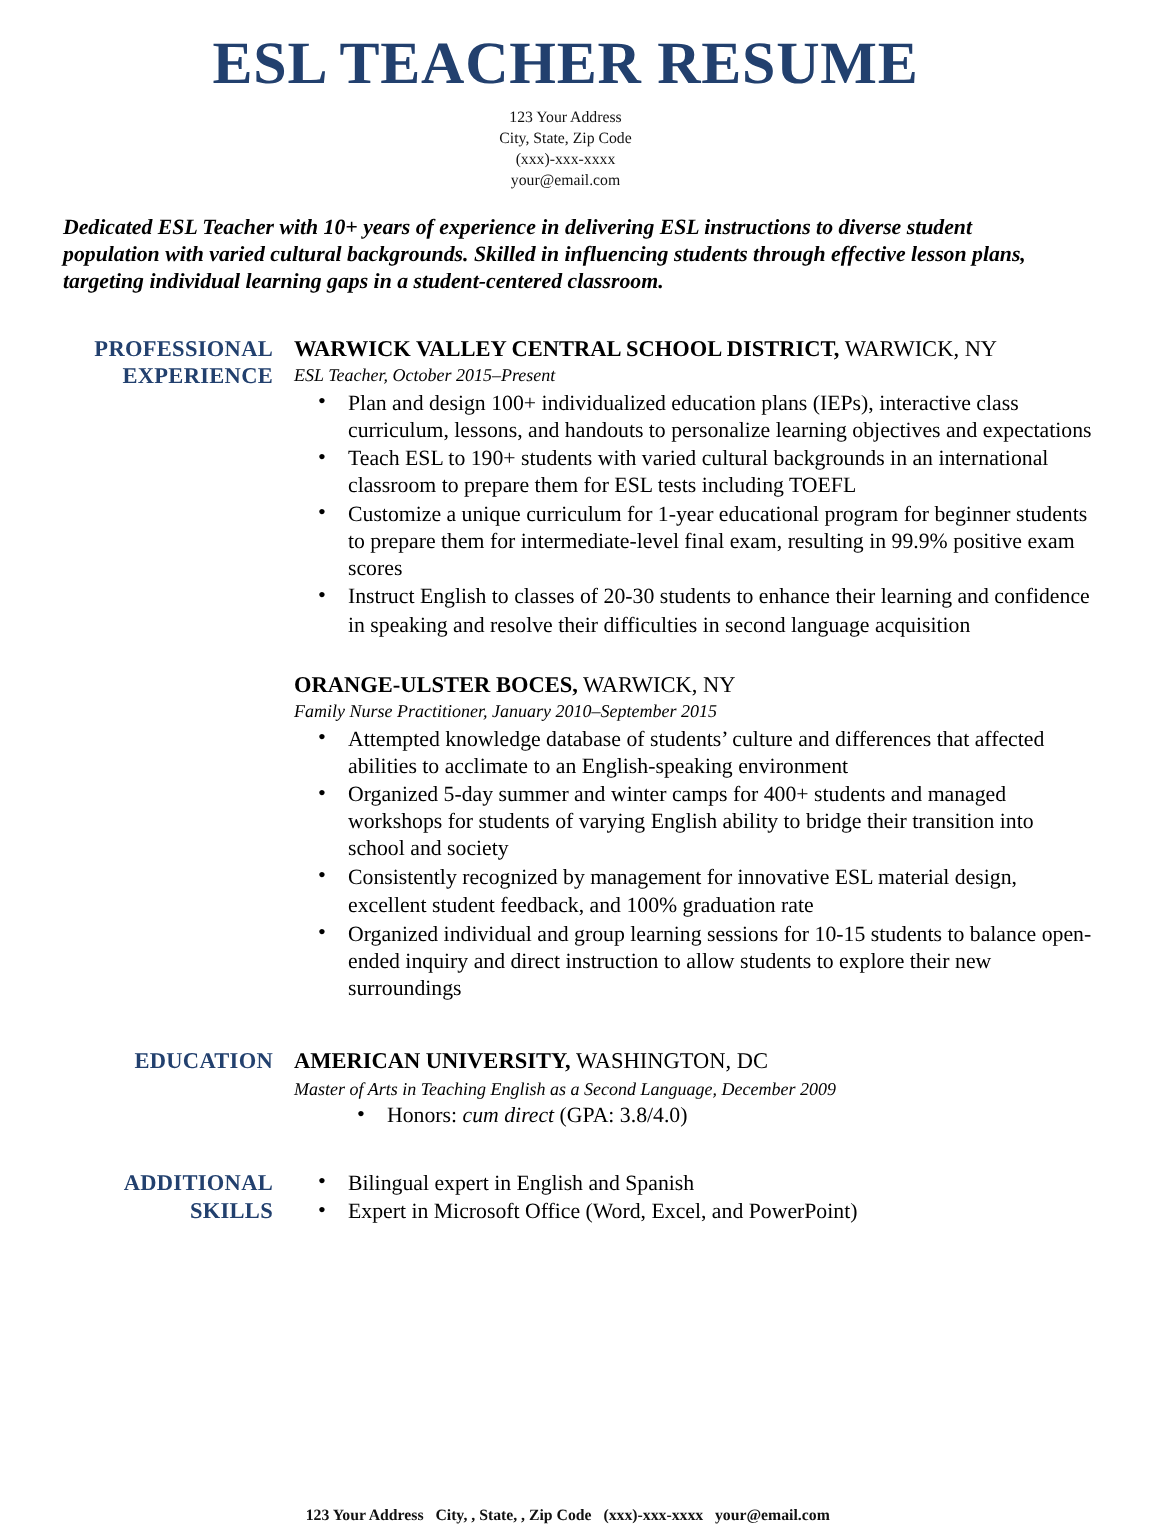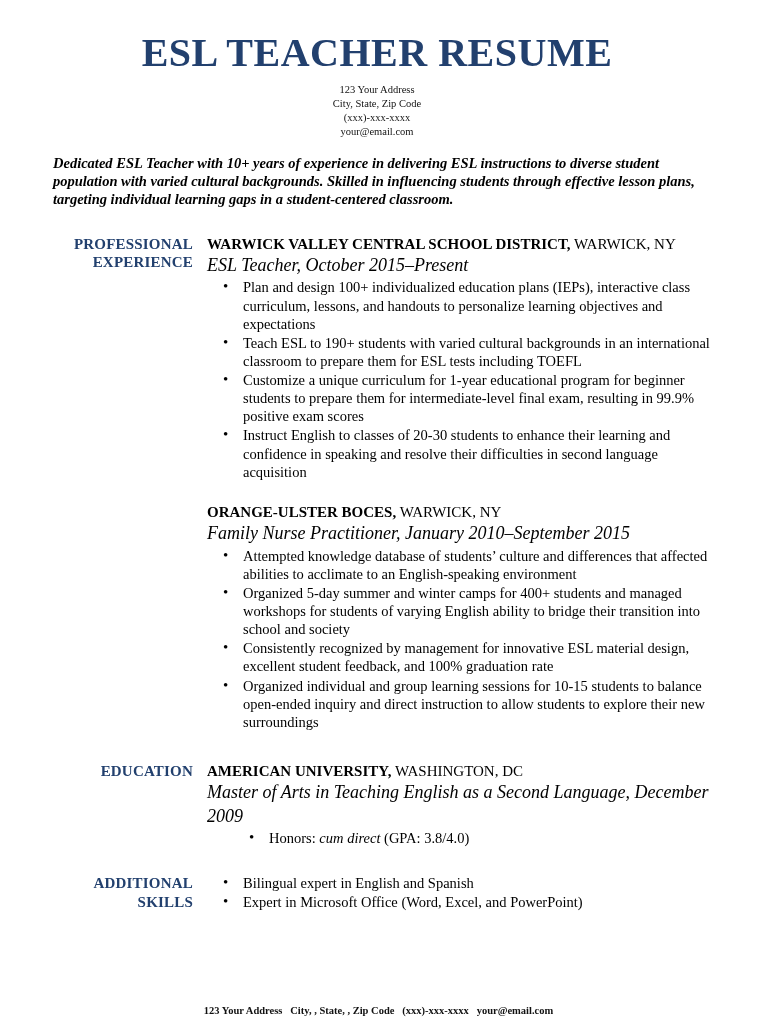--- a/index.html
+++ b/index.html
@@ -13,21 +13,21 @@
     position: relative;
     font-family: "Liberation Serif", "DejaVu Serif", serif;
     color: #000000;
     overflow: hidden;
   }
   .page {
     position: relative;
     width: 754px;
     height: 1024px;
     box-sizing: border-box;
-    padding: 15px;
+    padding: 4px;
     background: #ffffff;
   }
 
   
   .resume-title {
     text-align: center;
     color: #22406e;
     font-weight: bold;
     font-size: 40px;
     letter-spacing: 0.5px;
@@ -87,21 +87,21 @@
   .job + .job { margin-top: 22px; }
   .job-org {
     font-size: 15px;
     line-height: 1.3;
     font-family: Liberation Serif, serif;
   }
   .org-name { font-weight: bold; }
   .org-loc { font-weight: normal; }
   .job-role {
     font-style: italic;
-    font-size: 18px;
+    font-size: 12px;
     line-height: 1.3;
   }
 
   ul.bullets {
     list-style: none;
     margin: 1px 0 0 0;
     padding: 0;
   }
   ul.bullets > li {
     position: relative;

